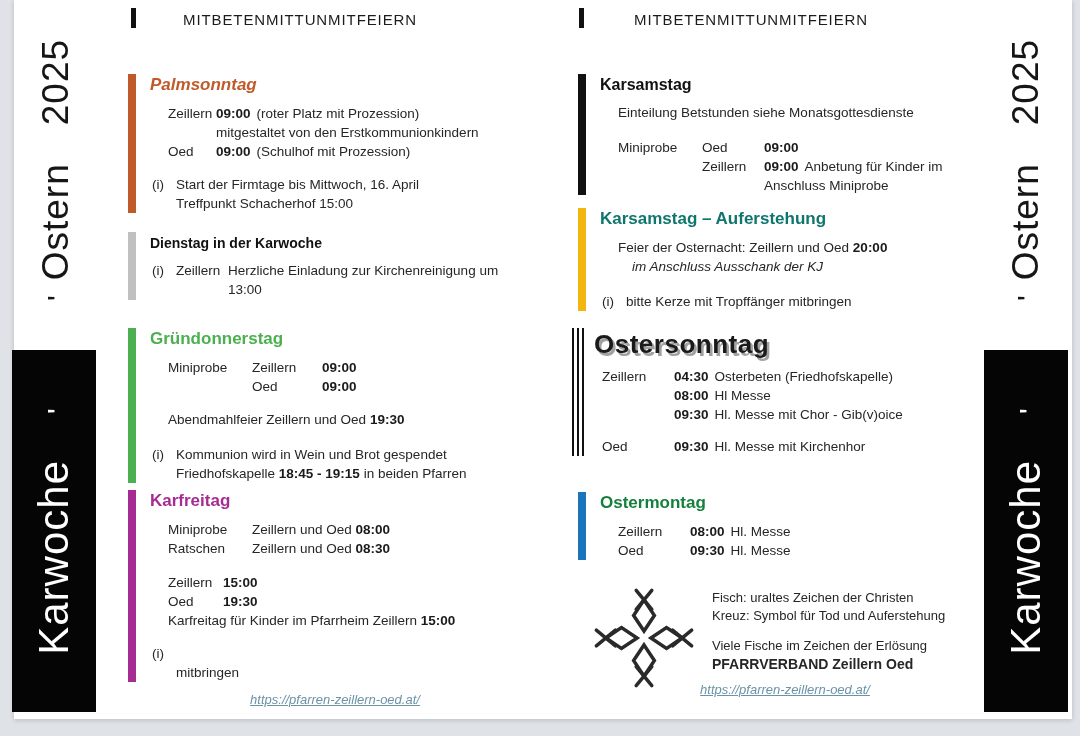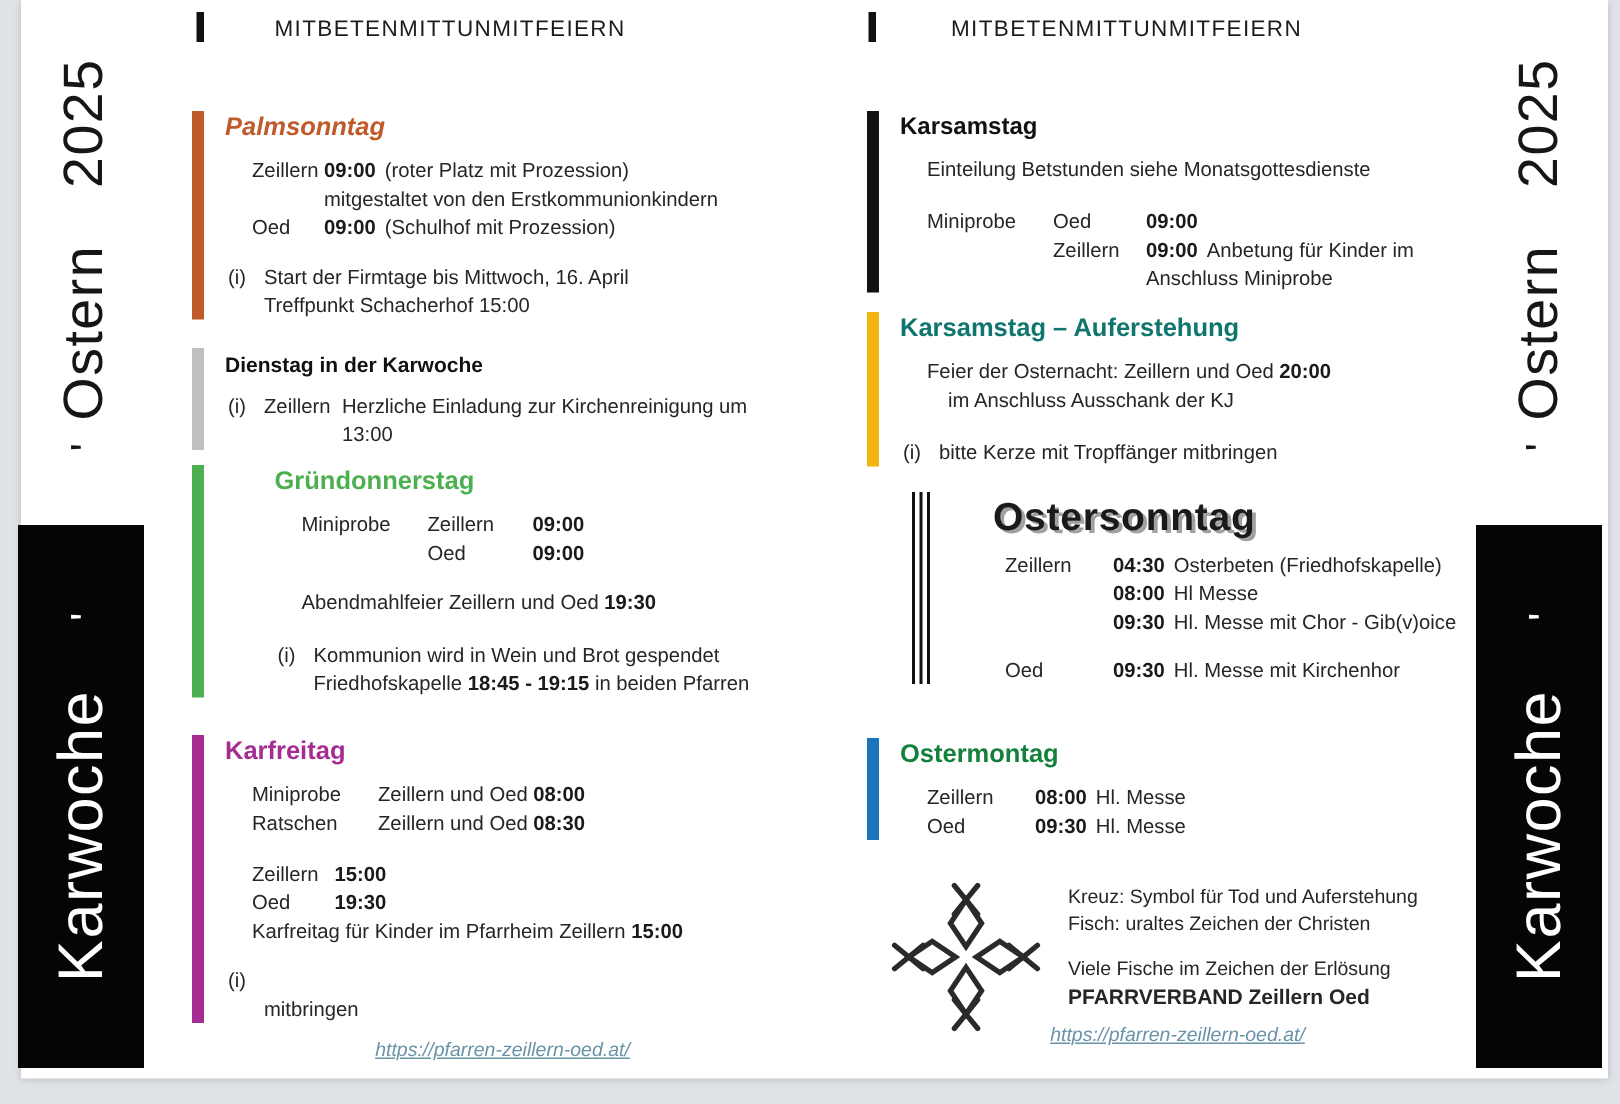--- a/index.html
+++ b/index.html
@@ -152,21 +152,21 @@
       <span class="mk">(i)</span>
       <span style="flex:0 0 52px;">Zeillern</span>
       <span>
         <span>Herzliche Einladung zur Kirchenreinigung um</span><br>
         <span>13:00</span>
       </span>
     </div>
   </div>
 </div>
 
-<div class="sec" style="left:128px; top:310px; min-height:154px;gap:33px;">
+<div class="sec" style="left:128px; top:328px; min-height:154px;">
   <div class="bar" style="background: rgb(76, 175, 80);"></div>
   <div class="body">
     <h2 style="color: rgb(76, 175, 80);">Gründonnerstag</h2>
     <div class="mini">
       <span class="mlabel">Miniprobe</span>
       <span>
         <span class="row">
             <span class="mplace">Zeillern</span>
             <span class="t">09:00</span>
           </span>
@@ -254,30 +254,30 @@
     </div>
   </div>
 </div>
 
 <div class="sec" style="left:578px; top:208px; min-height:100px;">
   <div class="bar" style="background: rgb(242, 182, 15);"></div>
   <div class="body">
     <h2 style="color: #0f766e;">Karsamstag – Auferstehung</h2>
     <div class="rows">
       <span>Feier der Osternacht: Zeillern und Oed </span><span class="t">20:00</span><br>
-      <span style="padding-left:14px;">im Anschluss Ausschank der KJ</span>
+      <span style="padding-left:14px;font-style:italic;">im Anschluss Ausschank der KJ</span>
     </div>
     <div class="note" style="margin-top:16px;">
       <span class="mk">(i)</span>
       <span>bitte Kerze mit Tropffänger mitbringen</span>
     </div>
   </div>
 </div>
 
-<div class="sec" style="left:608px; top:328px; min-height:124px;gap:32px;">
+<div class="sec" style="left:572px; top:328px; min-height:124px;">
   <div class="bar3">
       <i></i>
       <i></i>
       <i></i>
     </div>
   <div class="body" style="padding-left:10px;">
     <div class="big-title">Ostersonntag</div>
     <div class="mini" style="margin-left:8px;">
       <span style="flex:0 0 72px;">Zeillern</span>
       <span>
@@ -327,21 +327,21 @@
     <g id="fish">
       <path d="M60,52 L48,34 L60,16 L72,34 Z"></path>
       <path d="M51,5 L69,27"></path>
         <path d="M69,5 L51,27"></path>
     </g>
     <use href="#fish" transform="rotate(90 60 60)"></use>
     <use href="#fish" transform="rotate(180 60 60)"></use>
     <use href="#fish" transform="rotate(270 60 60)"></use>
   </svg>
   <div class="fishtext">
+    <div>Fisch: uraltes Zeichen der Christen</div>
     <div>Kreuz: Symbol für Tod und Auferstehung</div>
-    <div>Fisch: uraltes Zeichen der Christen</div>
     <div class="sp"></div>
     <div>Viele Fische im Zeichen der Erlösung</div>
     <div class="bold">PFARRVERBAND Zeillern Oed</div>
   </div>
 </div>
 
 <a class="url" style="left: 578px; top: 682px; color: rgb(106, 147, 168);" href="#">https://pfarren-zeillern-oed.at/</a>
 
 </body></html>

